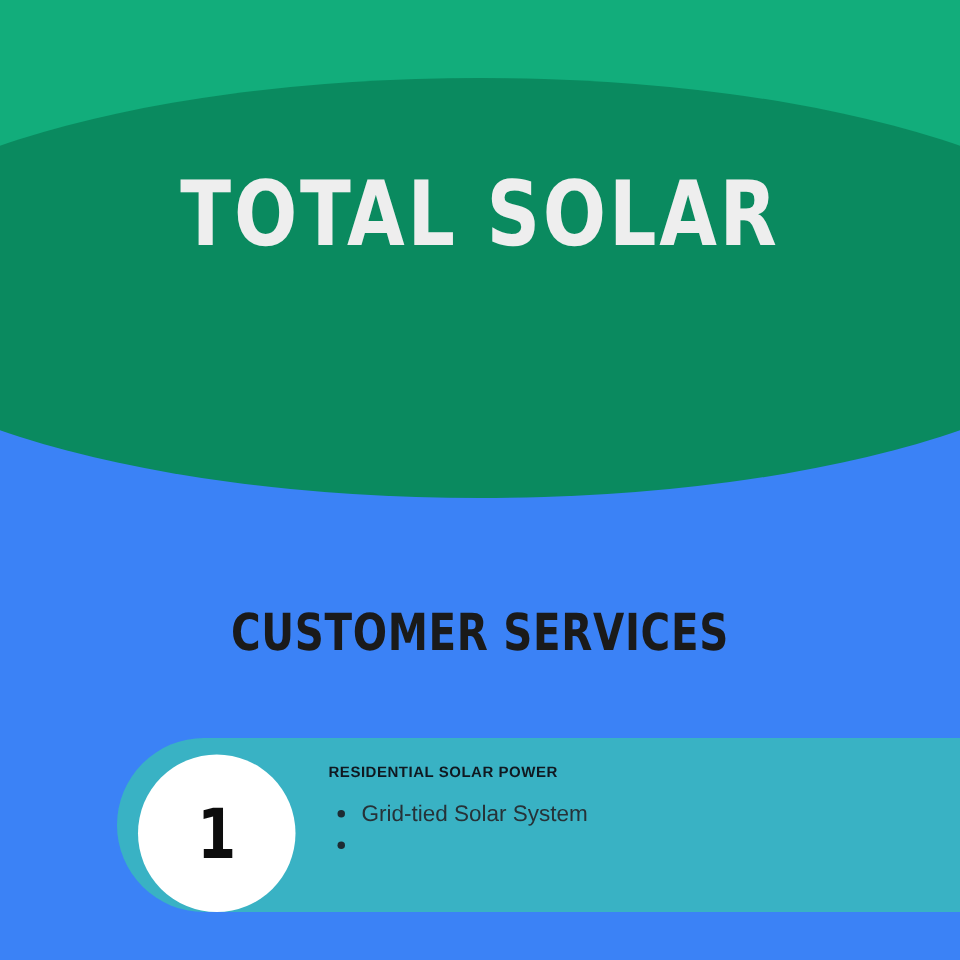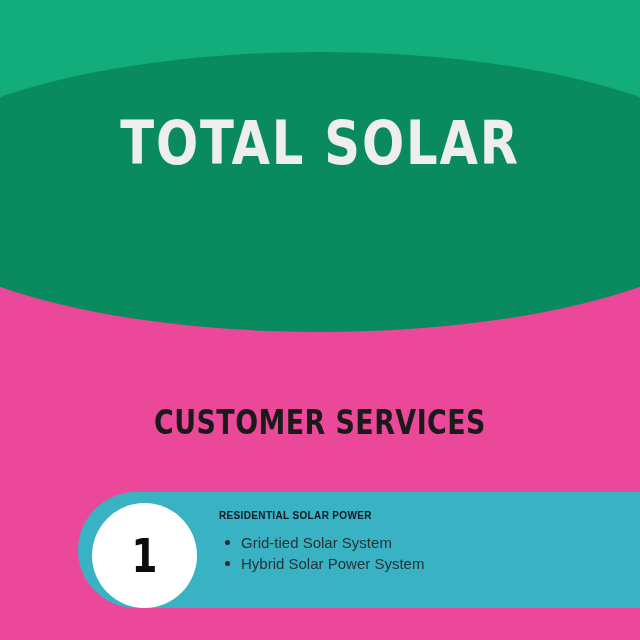--- a/index.html
+++ b/index.html
@@ -10,21 +10,21 @@
   }
   body {
     font-family: "Liberation Sans", sans-serif;
   }
 
   #poster {
     position: relative;
     width: 640px;
     height: 640px;
     overflow: hidden;
-    background: #ec4899;
+    background: #3b82f6;
   }
 
   
   .hero {
     position: absolute;
     left: 0;
     top: 0;
     width: 640px;
     height: 340px;
     overflow: hidden;
@@ -177,18 +177,17 @@
 
   <div class="card-body">
     <div class="card-title">RESIDENTIAL SOLAR POWER</div>
     <ul class="card-list">
       <li>
         <span class="bullet-dot"></span>
         <span>Grid-tied Solar System</span>
       </li>
       <li>
         <span class="bullet-dot"></span>
-        <span>Hybrid Solar Power System</span>
       </li>
     </ul>
   </div>
 
 </div>
 
 </body></html>

